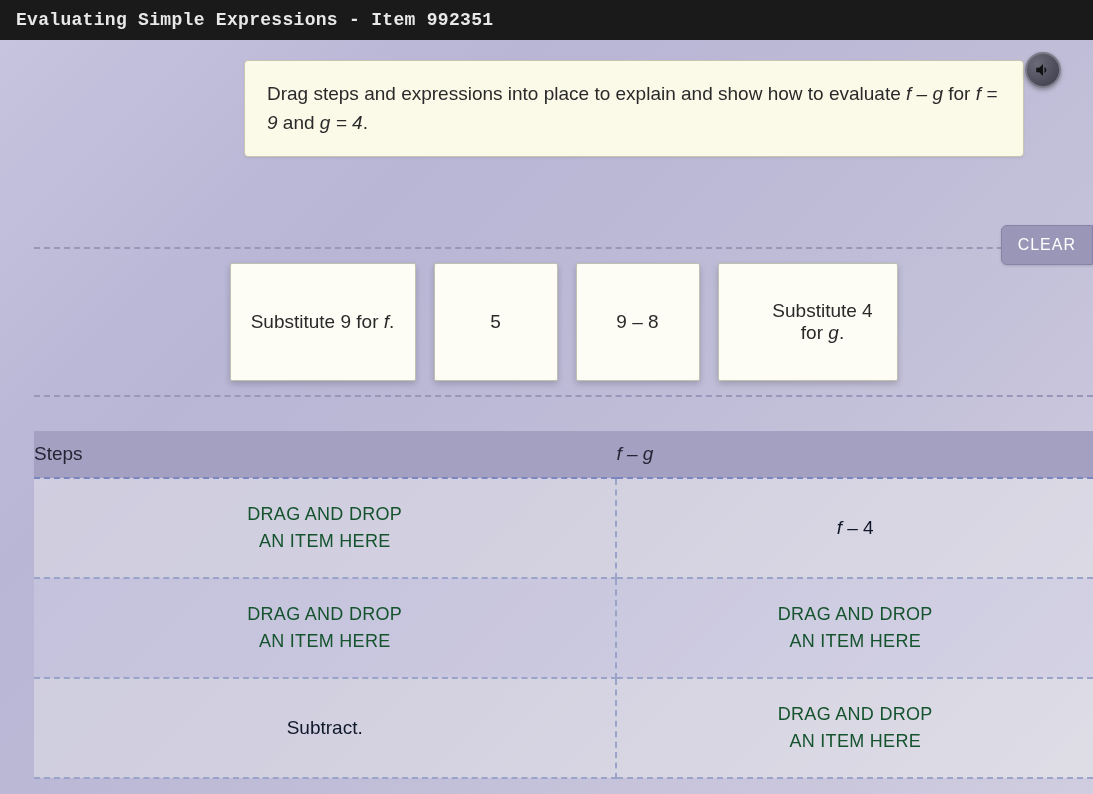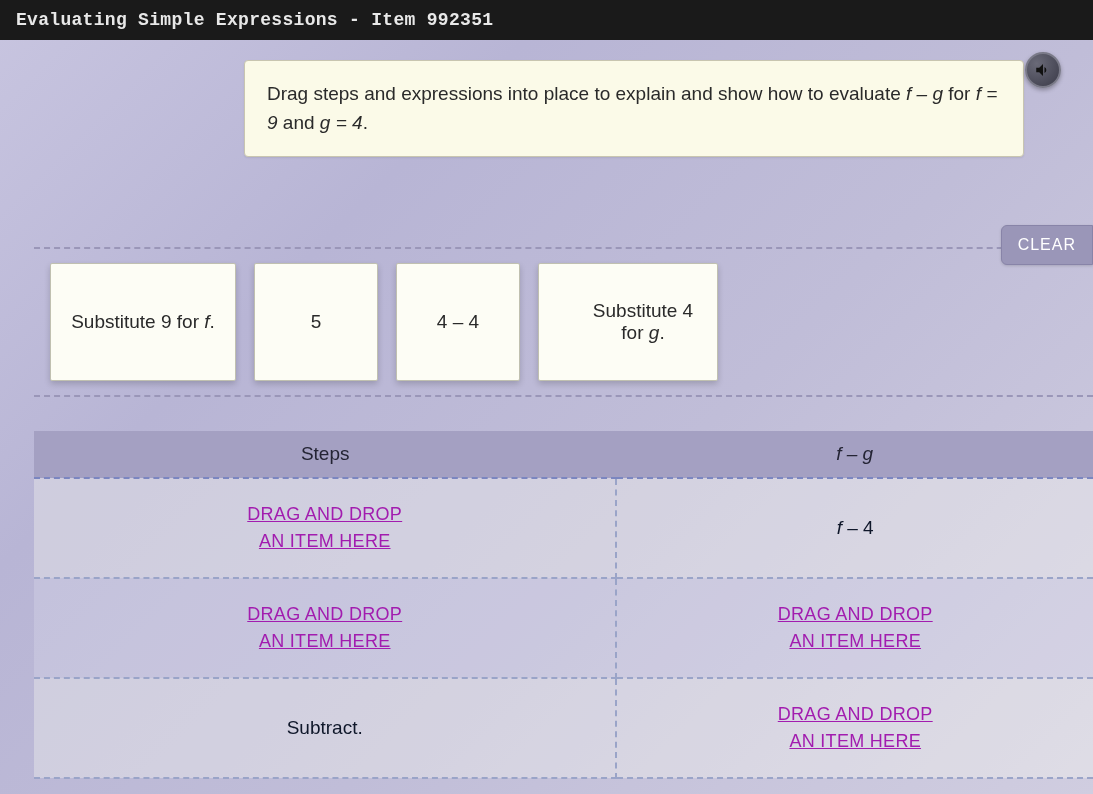--- a/index.html
+++ b/index.html
@@ -63,20 +63,21 @@
     text-align: center;
   }
   .tiles-region {
     margin-top: 90px;
     border: 2px dashed #9a96b8;
     border-left: none;
     border-right: none;
     padding: 14px 16px;
     display: flex;
     gap: 18px;
+    justify-content: center;
   }
   .tile {
     background: #fdfdf5;
     border: 1px solid #c0c0b0;
     box-shadow: 0 3px 6px rgba(0,0,0,0.18);
     border-radius: 2px;
     min-height: 118px;
     display: flex;
     align-items: center;
     justify-content: center;
@@ -94,43 +95,42 @@
 
   .answer-table {
     margin-top: 34px;
     width: 100%;
     border-collapse: collapse;
   }
   .hdr td {
     background: #a4a0c2;
     color: #242434;
     font-size: 19px;
-    text-align: center;
+    text-align: left;
     padding: 12px 0;
     border-bottom: 2px dashed #7b86c0;
   }
   .hdr td:first-child { width: 55%; }
   .hdr td em { font-style: italic; }
   .row td {
     text-align: center;
     padding: 22px 0;
     font-size: 19px;
     color: #333;
     border-bottom: 2px dashed #9aa4c8;
     border-right: 2px dashed #9aa4c8;
     background: rgba(250,250,240,0.35);
   }
   .row td:last-child { border-right: none; }
   .row.alt td { background: rgba(230,230,245,0.25); }
   .drop-placeholder {
-    color: #a21caf;
+    color: #14532d;
     font-size: 18px;
     line-height: 1.5;
     letter-spacing: 0.3px;
-    text-decoration: underline;
   }
   .filled { color: #0f172a; }
   .filled em { font-style: italic; }
 </style>
 </head>
 <body>
 
 <div class="titlebar">Evaluating Simple Expressions - Item 992351</div>
 
 <div class="content">
@@ -149,21 +149,21 @@
   <button class="clear-btn">CLEAR</button>
 
   <div class="tiles-region">
     <div class="tile w1">
         <span>Substitute 9 for <em>f</em>.</span>
       </div>
     <div class="tile w2">
         <span>5</span>
       </div>
     <div class="tile w3">
-        <span>4 – 4</span>
+        <span>9 – 8</span>
       </div>
     <div class="tile w4">
         <span>Substitute 4 for <em>g</em>.</span>
       </div>
   </div>
 
   <table class="answer-table">
     <tbody>
         <tr class="hdr">
       <td>Steps</td>

